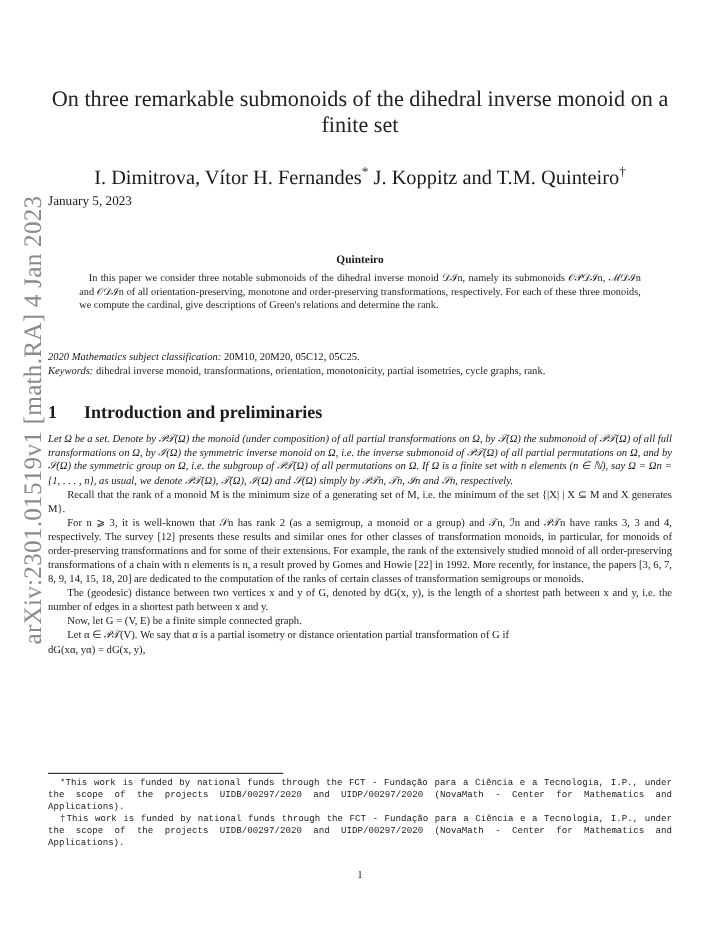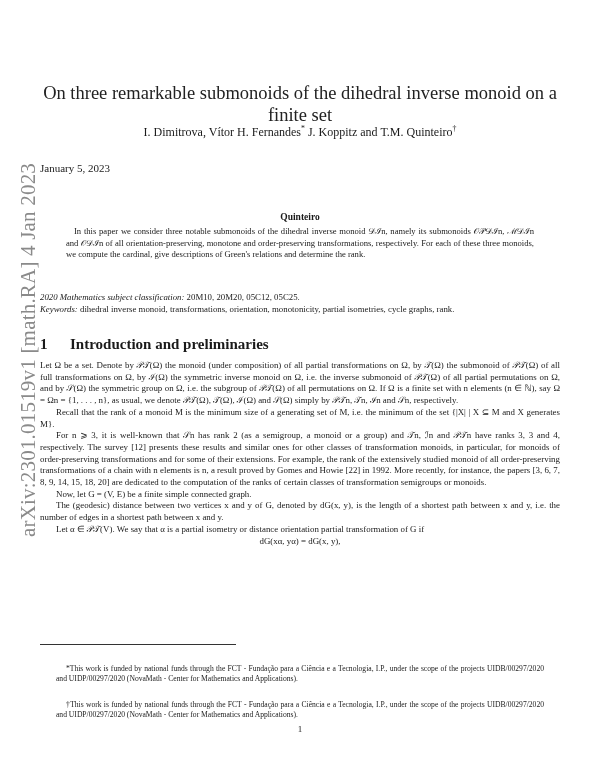--- a/index.html
+++ b/index.html
@@ -2,43 +2,43 @@
 <html><head>
 <meta charset="utf-8">
 <style>
   html, body { margin: 0; padding: 0; background: #ffffff; }
   body { width: 600px; height: 776px; position: relative; overflow: hidden;
          font-family: "DejaVu Serif", "Liberation Serif", serif; color: #1a1a1a; }
   .page { position: absolute; left: 0; top: 0; width: 600px; height: 776px; }
   .stamp { position: absolute; left: 8px; top: 150px; width: 40px; height: 400px; }
   .stamp span { position: absolute; left: 50%; top: 50%; transform: translate(-50%,-50%) rotate(-90deg);
                 white-space: nowrap; font-family: "Liberation Serif", serif; font-size: 21px; color: #8a8a8a; letter-spacing: 0.2px; }
-  .title { position: absolute; left: 40px; top: 82px; width: 520px; text-align: center;
+  .title { position: absolute; left: 40px; top: 72px; width: 520px; text-align: center;
            font-family: "Liberation Serif", serif; font-size: 18.5px; line-height: 22px; color: #222; }
-  .authors { position: absolute; left: 40px; top: 124px; width: 520px; text-align: center;
-             font-family: "Liberation Serif", serif; font-size: 12px; }
+  .authors { position: absolute; left: 40px; top: 138px; width: 520px; text-align: center;
+             font-family: "Liberation Serif", serif; font-size: 17px; }
   .date { position: absolute; left: 40px; top: 162px; width: 520px; text-align: left;
           font-family: "Liberation Serif", serif; font-size: 11px; }
   .abs-head { position: absolute; left: 40px; top: 212px; width: 520px; text-align: center;
               font-family: "Liberation Serif", serif; font-size: 9.5px; font-weight: bold; }
   .abs-body { position: absolute; left: 66px; top: 226px; width: 468px; text-align: justify;
               font-family: "Liberation Serif", serif; font-size: 8.6px; line-height: 11.6px; text-indent: 8px; }
   .msc { position: absolute; left: 40px; top: 292px; width: 520px; font-family: "Liberation Serif", serif; font-size: 8.8px; line-height: 11.5px; }
   .sec { position: absolute; left: 40px; top: 336px; width: 520px; font-family: "Liberation Serif", serif;
          font-size: 15px; font-weight: bold; }
   .sec .num { display: inline-block; width: 30px; }
   .body { position: absolute; left: 40px; top: 360px; width: 520px; font-family: "Liberation Serif", serif;
           font-size: 8.9px; line-height: 11.7px; text-align: justify; }
   .body p { margin: 0; text-indent: 16px; }
-  .body p.first { text-indent: 0; }
-  .eq { text-align: center; margin: 12px 0 0 0; text-indent: 0 !important; font-family: Liberation Serif, serif; }
+  .body p.first { text-indent: 0; font-style: italic; }
+  .eq { text-align: left; margin: 12px 0 0 0; text-indent: 0 !important; font-family: Liberation Serif, serif; }
   .fnrule { position: absolute; left: 40px; top: 644px; width: 196px; border-top: 1px solid #333; }
   .fn { position: absolute; left: 40px; top: 648px; width: 520px; font-family: "Liberation Serif", serif;
         font-size: 7.6px; line-height: 10px; text-align: justify; }
-  .fn p { margin: 16px; text-indent: 10px; }
+  .fn p { margin: 0; text-indent: 10px; font-family: Liberation Mono, monospace; }
   .pageno { position: absolute; left: 0; top: 724px; width: 600px; text-align: center;
             font-family: "Liberation Serif", serif; font-size: 9px; }
   em { font-style: italic; }
   sup { font-size: 0.65em; }
 </style>
 </head>
 <body>
 
 <div class="page">
 
@@ -63,22 +63,22 @@
   </div>
 
   <div class="sec">
     <span class="num">1</span><span>Introduction and preliminaries</span>
   </div>
 
   <div class="body">
     <p class="first">Let Ω be a set. Denote by 𝒫𝒯(Ω) the monoid (under composition) of all partial transformations on Ω, by 𝒯(Ω) the submonoid of 𝒫𝒯(Ω) of all full transformations on Ω, by ℐ(Ω) the symmetric inverse monoid on Ω, i.e. the inverse submonoid of 𝒫𝒯(Ω) of all partial permutations on Ω, and by 𝒮(Ω) the symmetric group on Ω, i.e. the subgroup of 𝒫𝒯(Ω) of all permutations on Ω. If Ω is a finite set with n elements (n ∈ ℕ), say Ω = Ωn = {1, . . . , n}, as usual, we denote 𝒫𝒯(Ω), 𝒯(Ω), ℐ(Ω) and 𝒮(Ω) simply by 𝒫𝒯n, 𝒯n, ℐn and 𝒮n, respectively.</p>
     <p>Recall that the rank of a monoid M is the minimum size of a generating set of M, i.e. the minimum of the set {|X| | X ⊆ M and X generates M}.</p>
     <p>For n ⩾ 3, it is well-known that 𝒮n has rank 2 (as a semigroup, a monoid or a group) and 𝒯n, ℐn and 𝒫𝒯n have ranks 3, 3 and 4, respectively. The survey [12] presents these results and similar ones for other classes of transformation monoids, in particular, for monoids of order-preserving transformations and for some of their extensions. For example, the rank of the extensively studied monoid of all order-preserving transformations of a chain with n elements is n, a result proved by Gomes and Howie [22] in 1992. More recently, for instance, the papers [3, 6, 7, 8, 9, 14, 15, 18, 20] are dedicated to the computation of the ranks of certain classes of transformation semigroups or monoids.</p>
+    <p>The (geodesic) distance between two vertices x and y of G, denoted by dG(x, y), is the length of a shortest path between x and y, i.e. the number of edges in a shortest path between x and y.</p>
     <p>Now, let G = (V, E) be a finite simple connected graph.</p>
-    <p>The (geodesic) distance between two vertices x and y of G, denoted by dG(x, y), is the length of a shortest path between x and y, i.e. the number of edges in a shortest path between x and y.</p>
     <p>Let α ∈ 𝒫𝒯(V). We say that α is a partial isometry or distance orientation partial transformation of G if</p>
     <p class="eq">dG(xα, yα) = dG(x, y),</p>
   </div>
 
   <div class="fnrule"></div>
   <div class="fn">
     <p>*This work is funded by national funds through the FCT - Fundação para a Ciência e a Tecnologia, I.P., under the scope of the projects UIDB/00297/2020 and UIDP/00297/2020 (NovaMath - Center for Mathematics and Applications).</p>
     <p>†This work is funded by national funds through the FCT - Fundação para a Ciência e a Tecnologia, I.P., under the scope of the projects UIDB/00297/2020 and UIDP/00297/2020 (NovaMath - Center for Mathematics and Applications).</p>
   </div>
 

